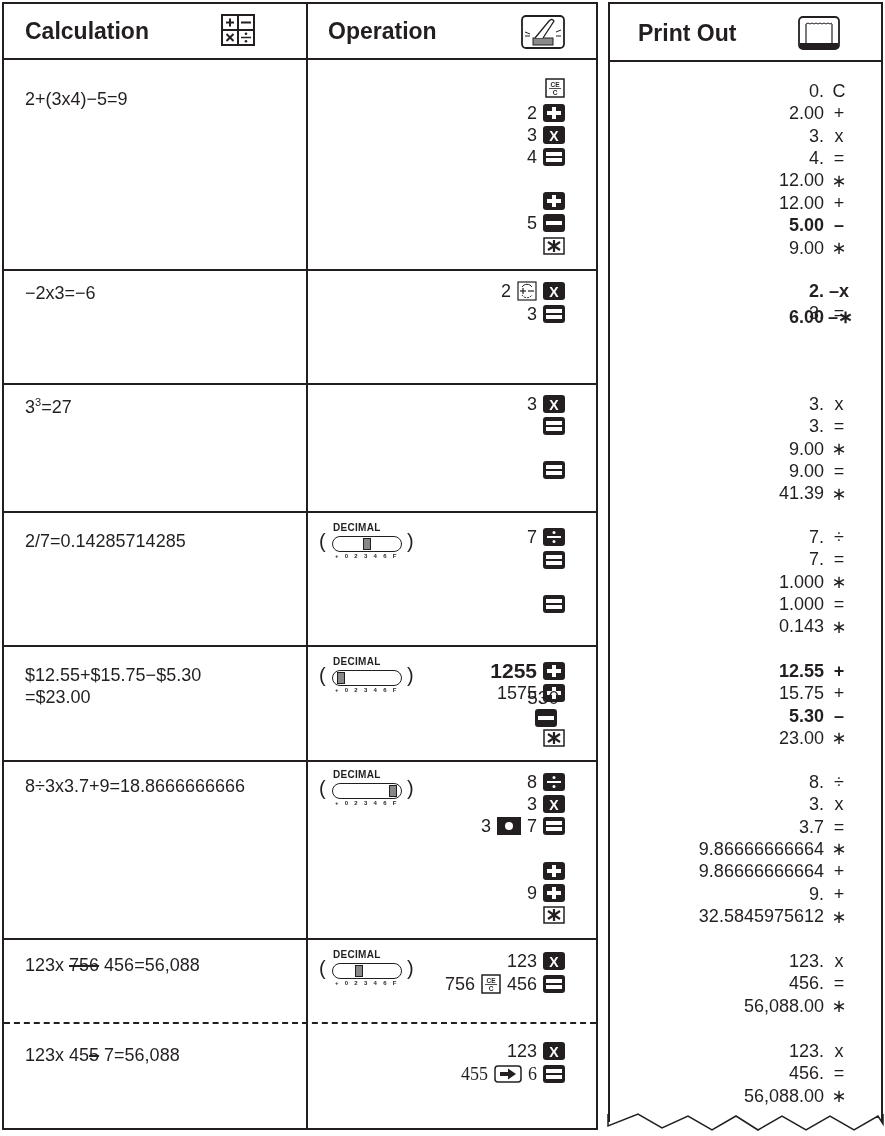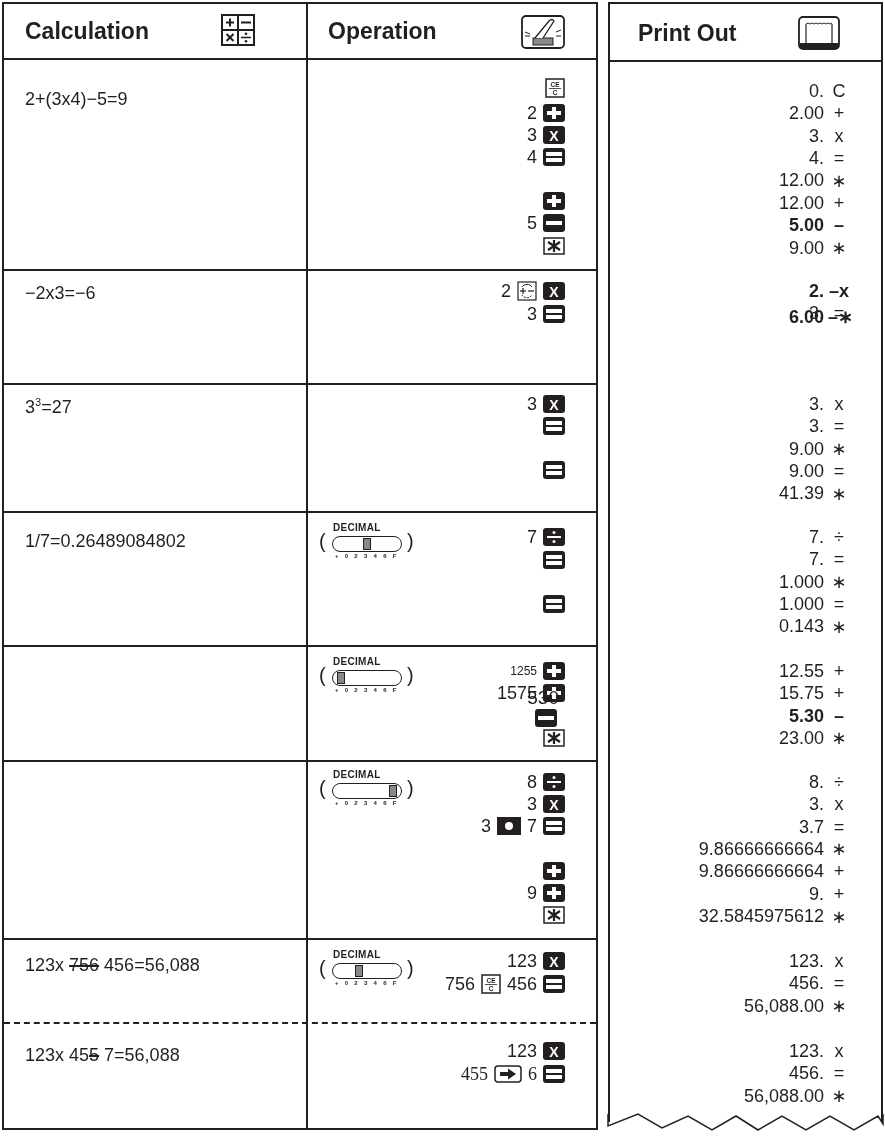--- a/index.html
+++ b/index.html
@@ -78,23 +78,28 @@
       <line x1="35" y1="21" x2="40" y2="21" stroke="#231f20" stroke-width="1"></line>
     </svg>
   </div>
 
   <div class="calc" style="top:84px">2+(3x4)−5=9</div>
 
   <div class="calc" style="top:278px">−2x3=−6</div>
 
   <div class="calc" style="top:392px"><span>3</span><sup>3</sup><span>=27</span></div>
 
-  <div class="calc" style="top:526px">1/7=0.26489084802</div>
-
-
+  <div class="calc" style="top:526px">2/7=0.14285714285</div>
+
+  <div class="calc" style="top:660px">
+      <div>$12.55+$15.75−$5.30</div>
+      <div>=$23.00</div>
+    </div>
+
+  <div class="calc" style="top:771px">8÷3x3.7+9=18.8666666666</div>
 
   <div class="calc" style="top:950px"><span>123x </span><span class="strike">756</span><span> 456=56,088</span></div>
 
   <div class="calc" style="top:1040px"><span>123x 45</span><span class="strike">5</span><span> 7=56,088</span></div>
 
   <div class="dec" style="left:315px; top:518px">
     <span class="lbl">DECIMAL</span>
     <span class="paren" style="left:0">(</span>
       <span class="paren" style="left:88px">)</span>
     <div class="track">
@@ -275,21 +280,21 @@
     </div>
     <div class="op-line" style="position: absolute; right: 320px; top: 593px; font-size: 18px;">
       <span class="kk" style="display:inline-flex;align-items:center;">
         <svg width="22" height="18">
           <rect x="0" y="0" width="22" height="18" rx="3" fill="#231f20"></rect>
           <rect x="3" y="4" width="16" height="4" fill="#fff"></rect>
           <rect x="3" y="10" width="16" height="4" fill="#fff"></rect>
         </svg>
       </span>
     </div>
-    <div class="op-line" style="position: absolute; right: 320px; top: 660px; font-size: 12px;">
+    <div class="op-line" style="position: absolute; right: 320px; top: 660px; font-size: 21px; font-weight: bold;">
       <span class="num">1255</span>
       <span class="kk" style="display:inline-flex;align-items:center;">
         <svg width="22" height="18">
           <rect x="0" y="0" width="22" height="18" rx="3" fill="#231f20"></rect>
           <rect x="9" y="3" width="4" height="12" fill="#fff"></rect>
           <rect x="4" y="7" width="14" height="4" fill="#fff"></rect>
         </svg>
       </span>
     </div>
     <div class="op-line" style="position: absolute; right: 320px; top: 682px; font-size: 18px;">
@@ -531,21 +536,21 @@
       <span class="sym">∗</span>
     </div>
     <div class="pline" style="right: 35px; top: 593.2px;">
       <span class="val">1.000</span>
       <span class="sym">=</span>
     </div>
     <div class="pline" style="right: 35px; top: 615.6px;">
       <span class="val">0.143</span>
       <span class="sym">∗</span>
     </div>
-    <div class="pline" style="right: 35px; top: 660px;">
+    <div class="pline" style="right: 35px; top: 660px; font-weight: bold;">
       <span class="val">12.55</span>
       <span class="sym">+</span>
     </div>
     <div class="pline" style="right: 35px; top: 682.4px;">
       <span class="val">15.75</span>
       <span class="sym">+</span>
     </div>
     <div class="pline bold" style="right: 35px; top: 704.8px;">
       <span class="val">5.30</span>
       <span class="sym">–</span>

